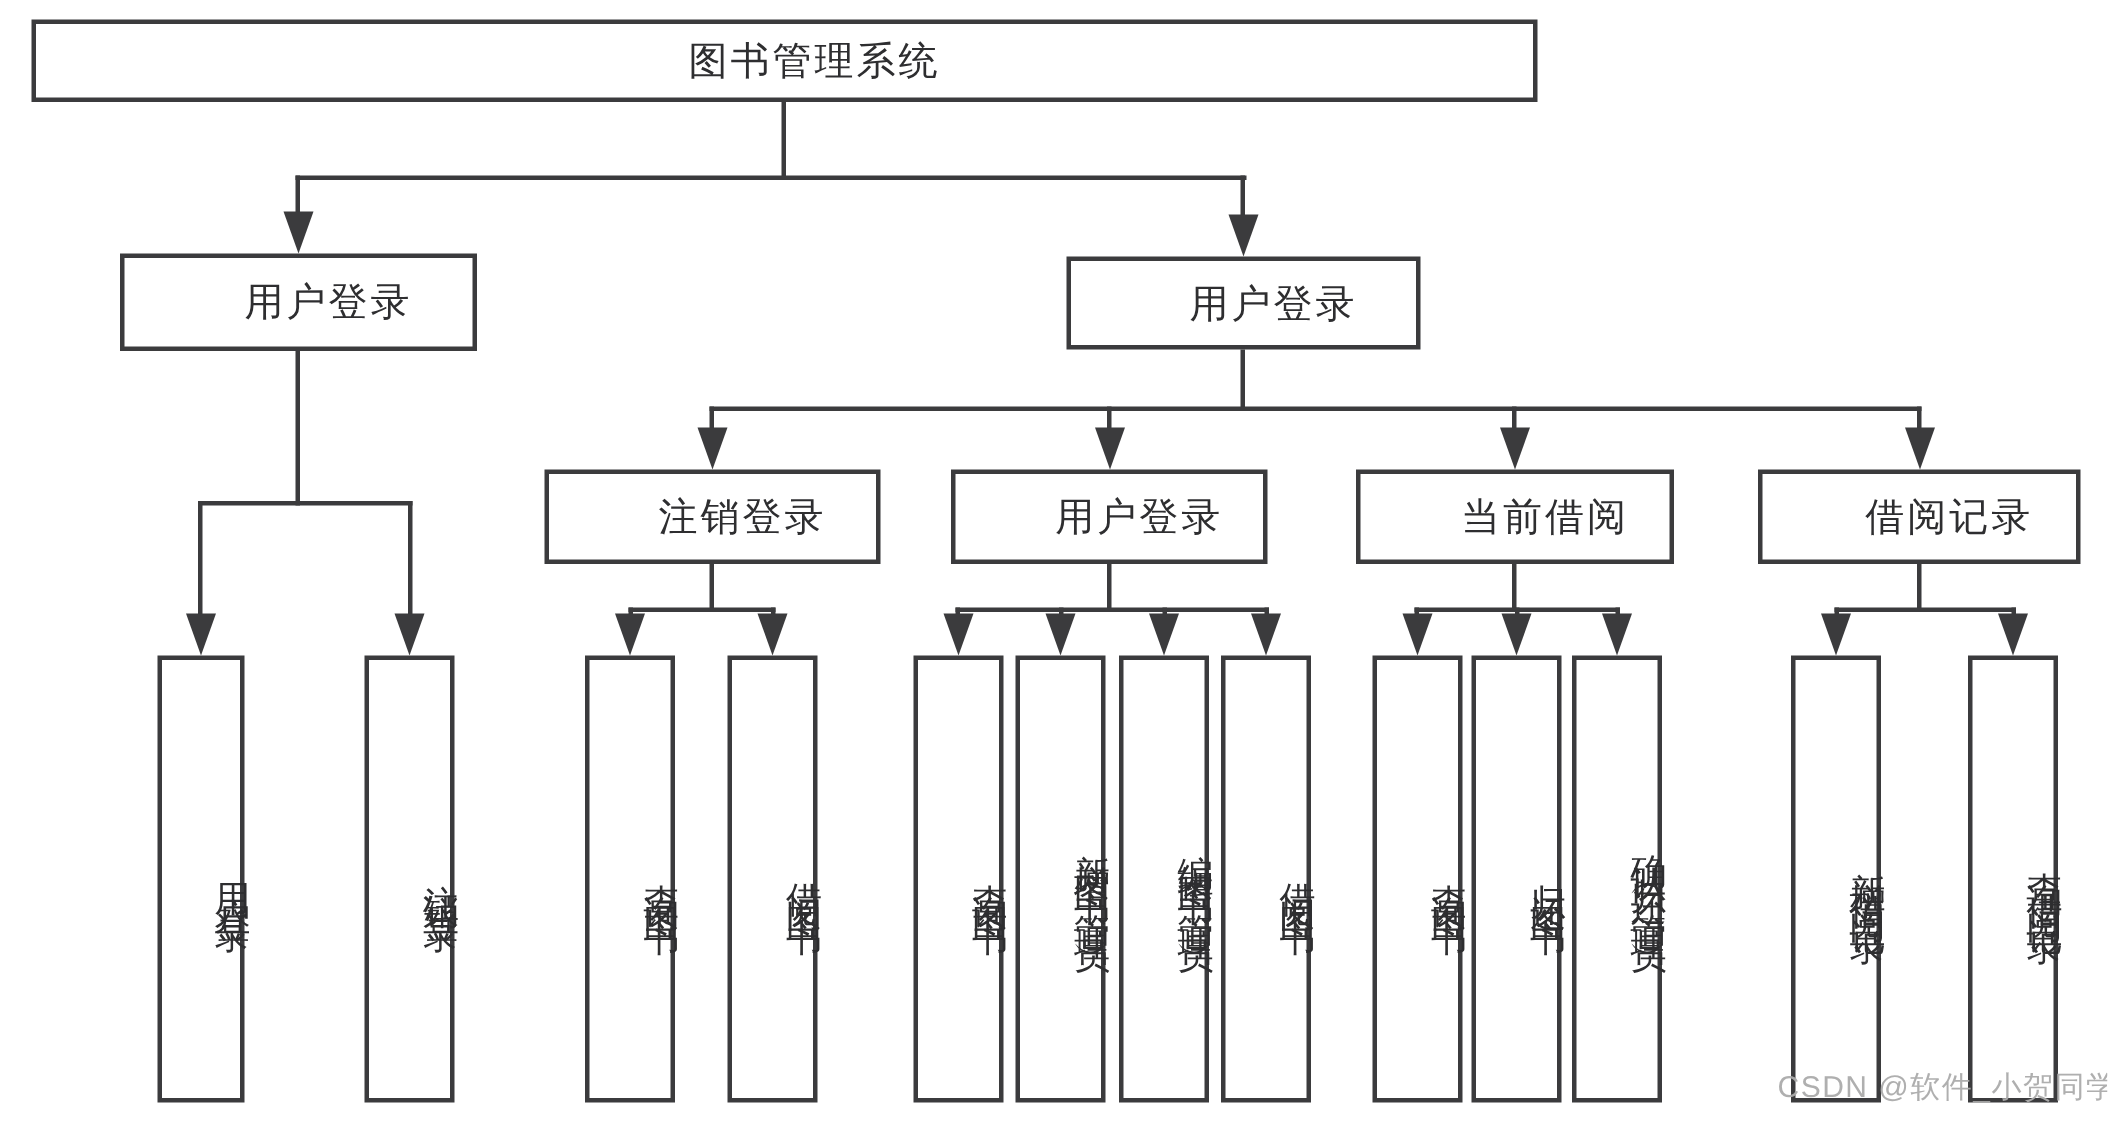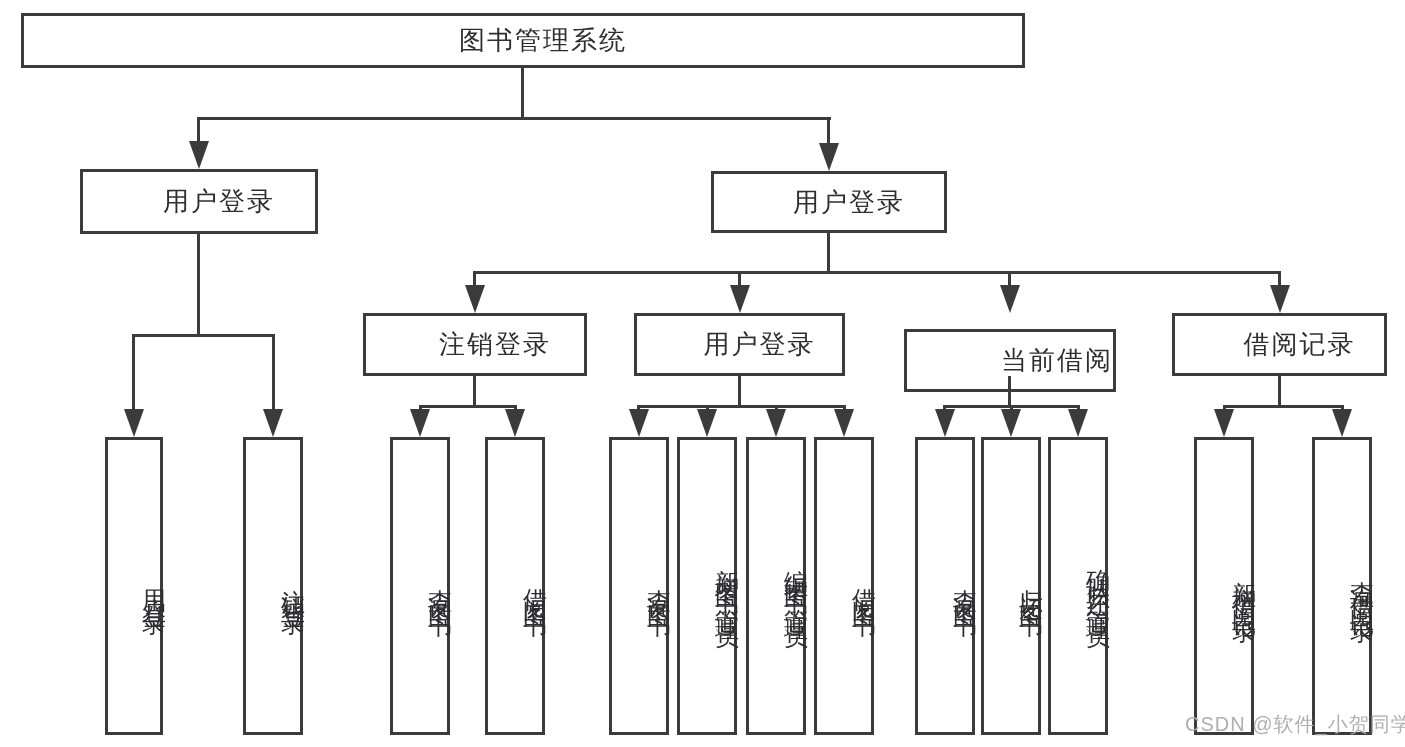--- a/index.html
+++ b/index.html
@@ -57,21 +57,21 @@
     </div>
     <div class="node h" style="left: 711px; top: 171px; width: 236px; height: 62px;">
       <span>用户登录</span>
     </div>
     <div class="node h" style="left: 363px; top: 313px; width: 224px; height: 63px;">
       <span>注销登录</span>
     </div>
     <div class="node h" style="left: 634px; top: 313px; width: 211px; height: 63px;">
       <span>用户登录</span>
     </div>
-    <div class="node h" style="left: 904px; top: 329px; width: 212px; height: 63px; justify-content: flex-end;">
+    <div class="node h" style="left: 904px; top: 313px; width: 212px; height: 63px;">
       <span>当前借阅</span>
     </div>
     <div class="node h" style="left: 1172px; top: 313px; width: 215px; height: 63px;">
       <span>借阅记录</span>
     </div>
     <div class="node v" style="left: 105px; top: 437px; width: 58px; height: 298px;">
       <span>用户登录</span>
     </div>
     <div class="node v" style="left: 243px; top: 437px; width: 60px; height: 298px;">
       <span>注销登录</span>

